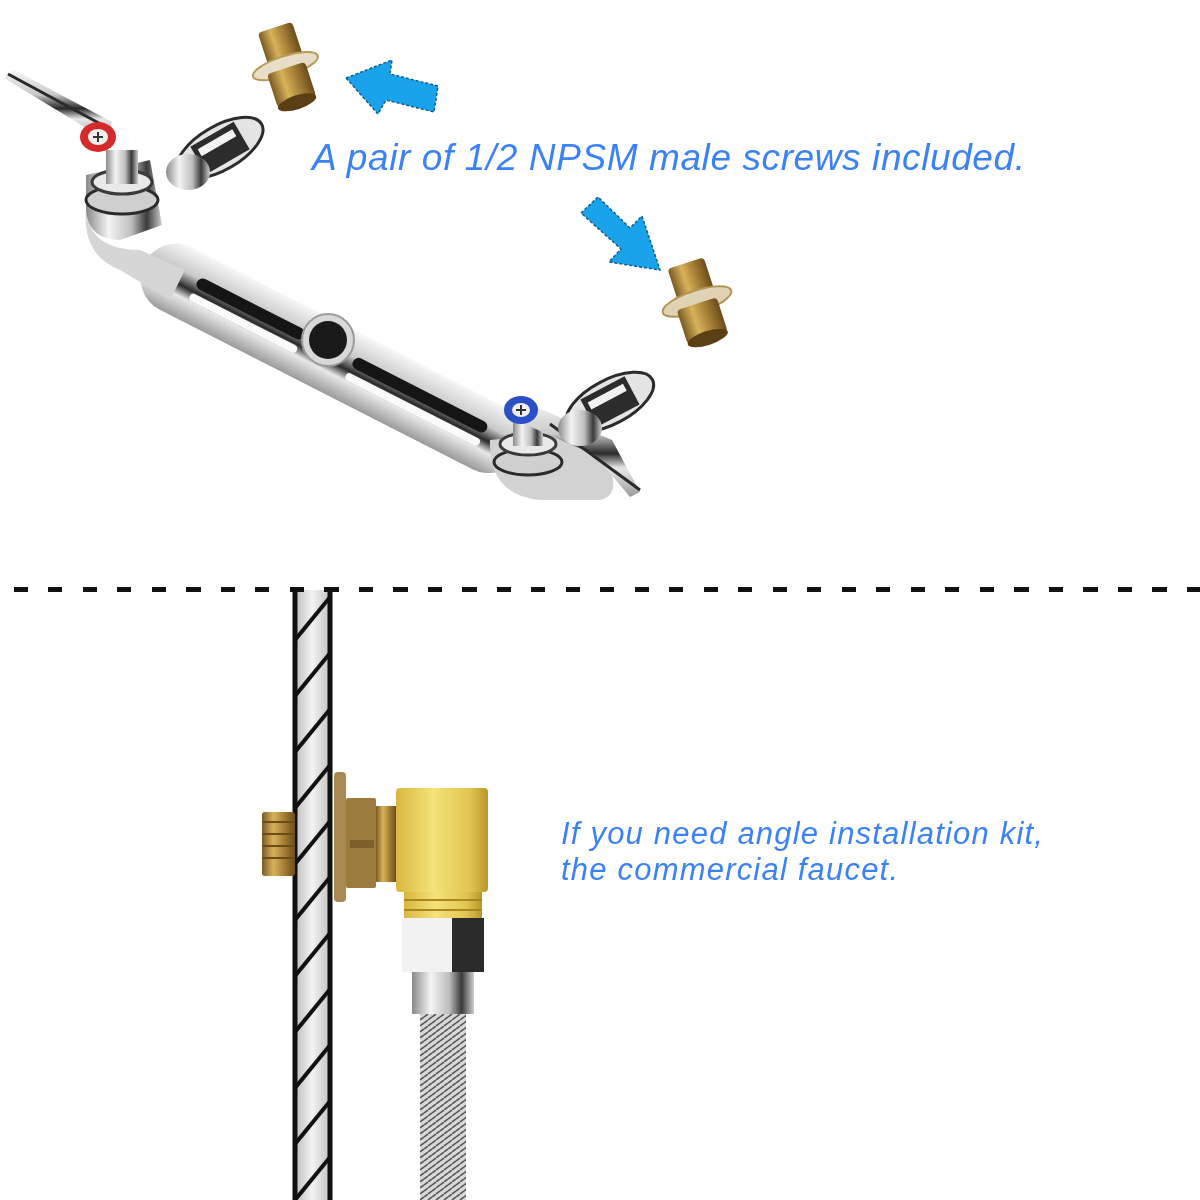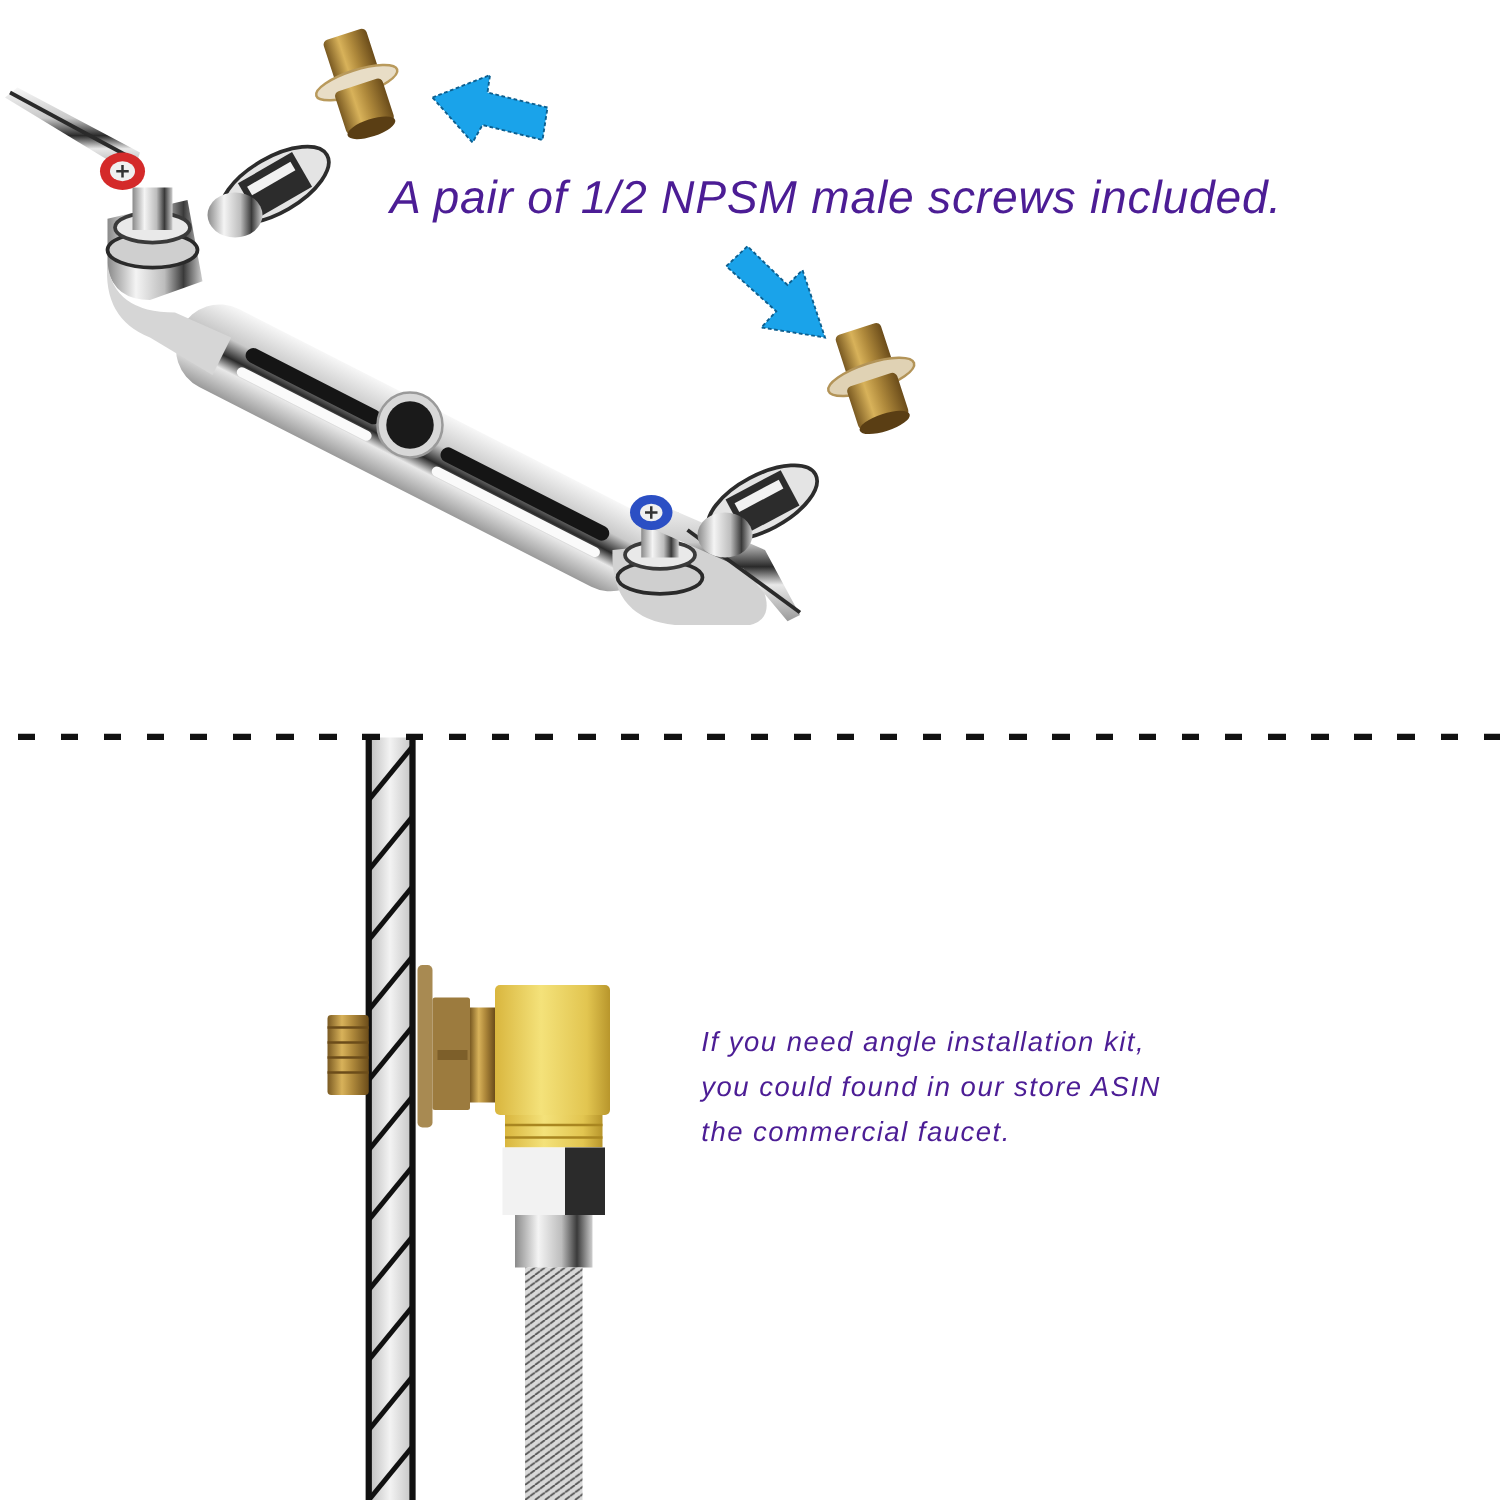--- a/index.html
+++ b/index.html
@@ -1,24 +1,24 @@
 <!DOCTYPE html>
 <html><head>
 <meta charset="utf-8">
 <style>
   html, body { margin: 0; padding: 0; background: #ffffff; }
   body { width: 1200px; height: 1200px; position: relative; overflow: hidden;
          font-family: "Liberation Sans", "DejaVu Sans", sans-serif; }
 
   
-  .callout { position: absolute; font-style: italic; color: #4c1d95;
+  .callout { position: absolute; font-style: italic; color: #3b82f6;
              font-family: "Liberation Sans", "DejaVu Sans", sans-serif;
              letter-spacing: 0.6px; }
   .callout-top { left: 312px; top: 136px; font-size: 37px; line-height: 44px; white-space: nowrap; }
-  .callout-bottom { left: 561px; top: 816px; font-size: 22px; line-height: 36px; letter-spacing: 1.2px; }
+  .callout-bottom { left: 561px; top: 816px; font-size: 31px; line-height: 36px; letter-spacing: 1.2px; }
   .callout-bottom .line { display: block; white-space: nowrap; }
 
   
   .divider { position: absolute; left: 14px; top: 587px; width: 1186px; height: 5px;
              background-image: repeating-linear-gradient(90deg, #111 0 14px, transparent 14px 34.5px); }
 
   svg { position: absolute; left: 0; top: 0; }
 </style>
 </head>
 <body>
@@ -186,15 +186,14 @@
     <rect x="420" y="1014" width="46" height="186" fill="url(#braid)"></rect>
   </g>
 </svg>
 
 <div class="callout callout-top">A pair of 1/2 NPSM male screws included.</div>
 
 <div class="divider"></div>
 
 <div class="callout callout-bottom">
   <span class="line">If you need angle installation kit,</span>
-  <span class="line">you could found in our store ASIN</span>
   <span class="line">the commercial faucet.</span>
 </div>
 
 </body></html>

